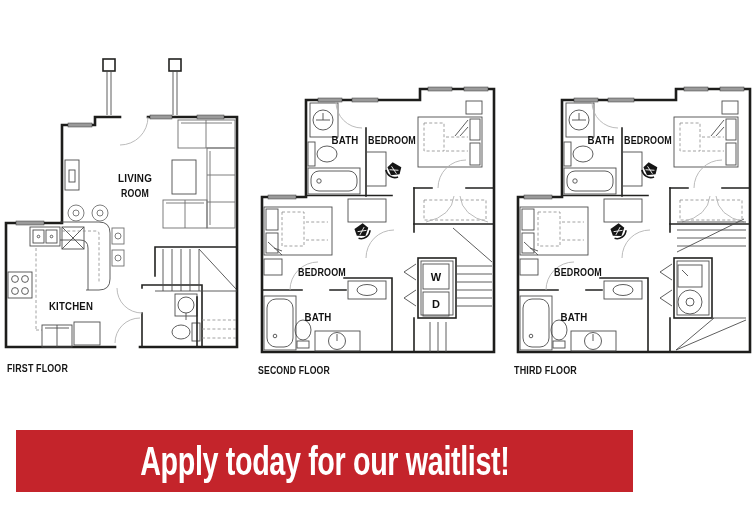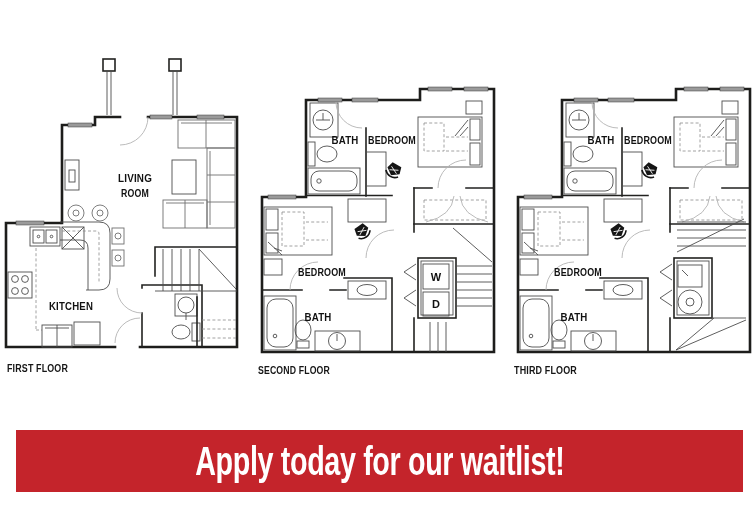--- a/index.html
+++ b/index.html
@@ -13,21 +13,21 @@
   .furn{stroke:#6f6f6f;stroke-width:.9;fill:none;}
   .dash{stroke:#8c8c8c;stroke-width:.8;fill:none;stroke-dasharray:3 2.2;}
   .arc{stroke:#b3b3b3;stroke-width:.9;fill:none;}
   .win{fill:#9a9a9a;stroke:#3a3a3a;stroke-width:.5;}
   .lbl{font-family:"Liberation Sans",sans-serif;font-weight:bold;font-size:10px;fill:#111;
        text-anchor:middle;letter-spacing:.2px;}
   .lbl-wd{font-family:"Liberation Sans",sans-serif;font-weight:bold;font-size:11px;fill:#111;
        text-anchor:middle;}
   .flbl{font-family:"Liberation Sans",sans-serif;font-weight:bold;font-size:11.5px;fill:#161616;
        letter-spacing:.2px;}
-  .banner{position:absolute;left:16px;top:430px;width:727px;height:62px;background:#C4242B;
+  .banner{position:absolute;left:16px;top:430px;width:617px;height:62px;background:#C4242B;
           display:flex;align-items:center;justify-content:center;cursor:pointer;}
   .banner-text{color:#ffffff;font-weight:bold;font-size:41px;white-space:nowrap;
                transform:scaleX(.70);transform-origin:center;letter-spacing:-.5px;}
 </style>
 </head>
 <body>
 
 <div class="stage">
 
 <svg class="plans" width="755" height="425" viewBox="0 0 755 425" xmlns="http://www.w3.org/2000/svg" xmlns:xlink="http://www.w3.org/1999/xlink">

